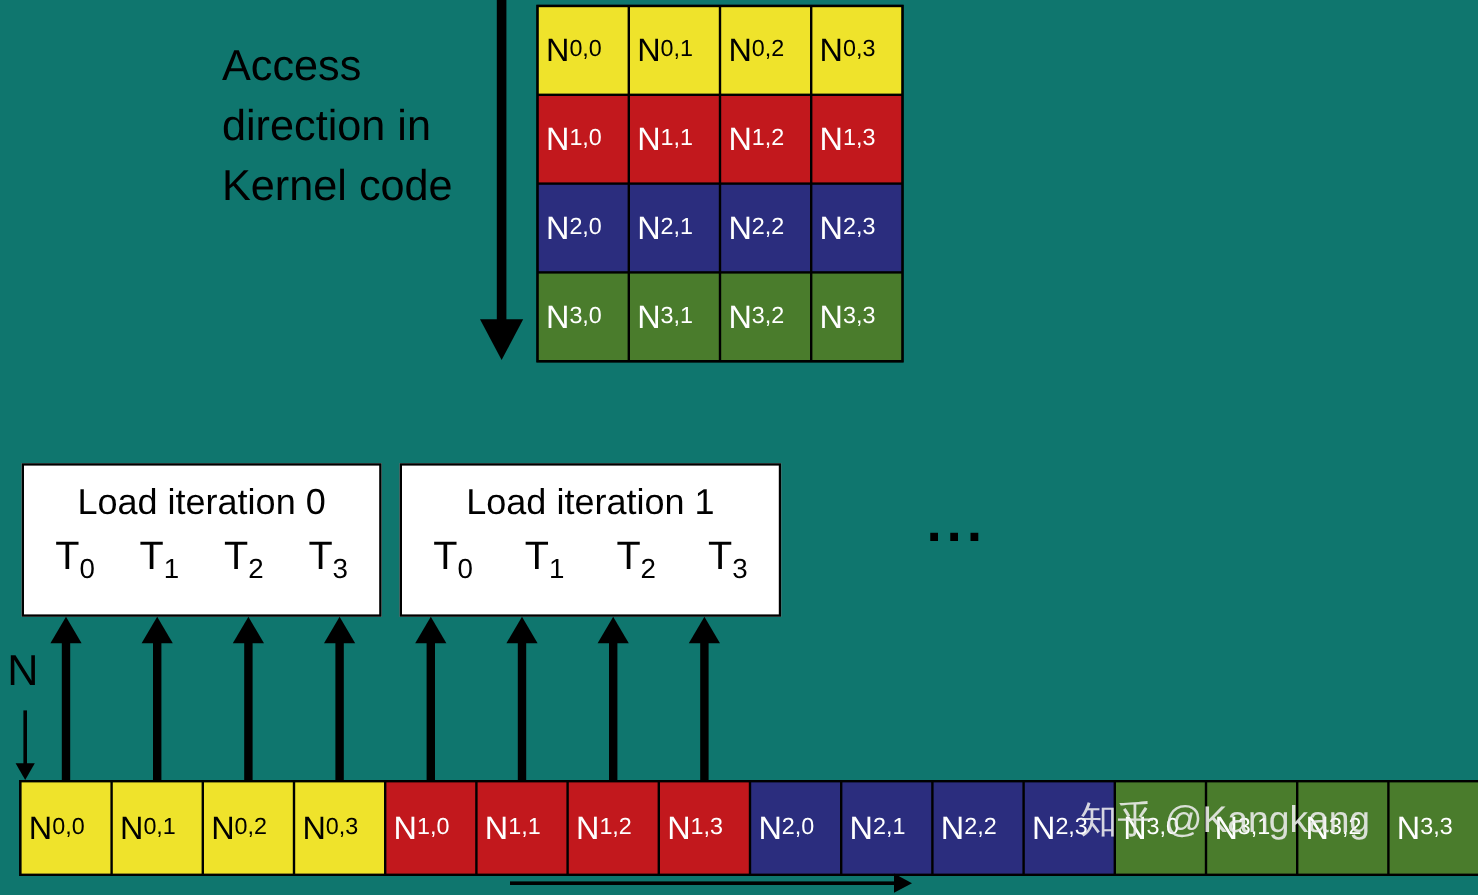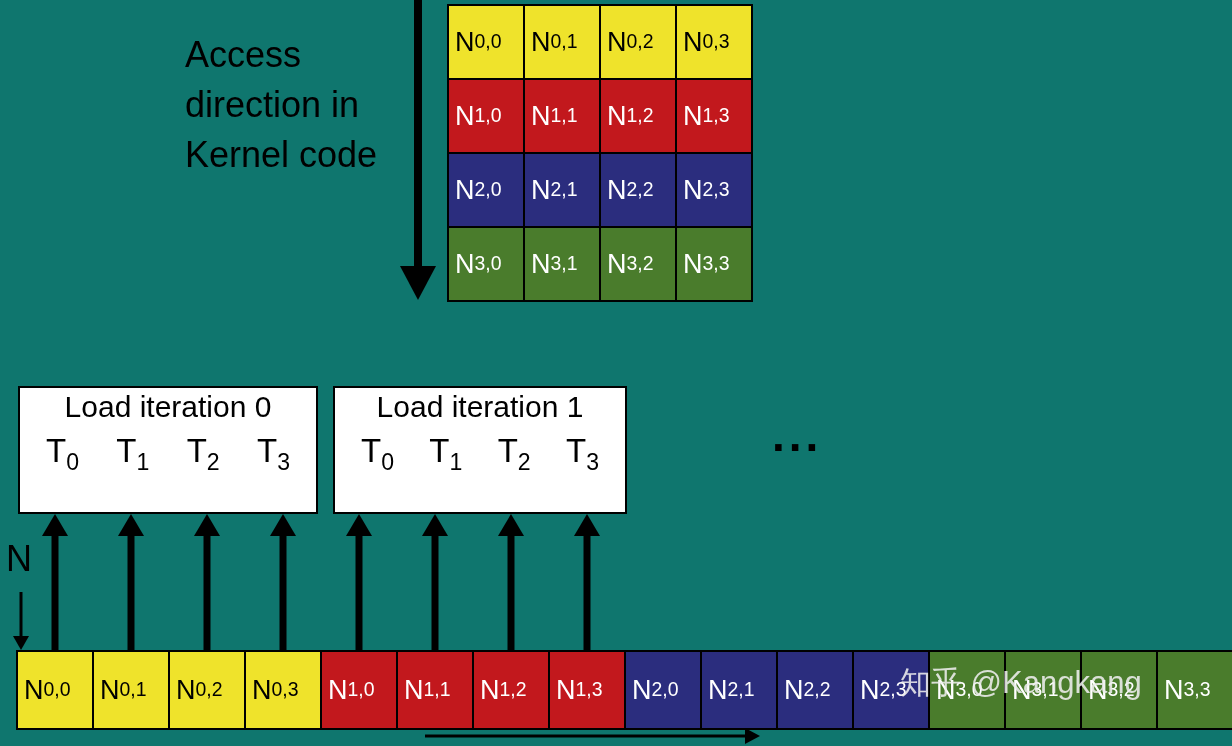--- a/index.html
+++ b/index.html
@@ -13,22 +13,22 @@
   .linear{left:16px;top:650px;grid-template-columns:repeat(16,74px);grid-auto-rows:76px;}
   .cell{display:flex;align-items:center;justify-content:flex-start;padding-left:6px;font-size:27px;color:#000;}
   .cell sub{font-size:0.72em;line-height:1;}
   .yellow{background:#efe32b;color:#000;}
   .red{background:#c2181d;color:#fff;}
   .navy{background:#2b2d7e;color:#fff;}
   .green{background:#4a7c2c;color:#fff;}
 
   .iter-box{position:absolute;top:386px;height:128px;background:#fff;border:2px solid #000;box-sizing:border-box;}
   .iter0{left:18px;width:300px;}
-  .iter1{left:333px;width:294px;}
-  .iter-title{text-align:center;font-size:30px;margin-top:2px;color:#000;}
+  .iter1{left:333px;width:318px;}
+  .iter-title{text-align:center;font-size:30px;margin-top:14px;color:#000;}
   .threads{display:flex;justify-content:space-between;padding:8px 26px 0;font-size:33px;color:#000;align-items:center;}
   .thread sub{font-size:0.7em;}
 
   .ellipsis{position:absolute;left:772px;top:405px;font-size:46px;font-weight:700;letter-spacing:4px;line-height:60px;color:#000;}
 
   .n-label{position:absolute;left:6px;top:538px;font-size:36px;color:#000;}
 
   
   .big-down-arrow{position:absolute;left:400px;top:0;width:36px;height:300px;}
   .big-down-arrow .stem{position:absolute;left:50%;transform:translateX(-50%);top:0;height:268px;width:8px;background:#000;}

